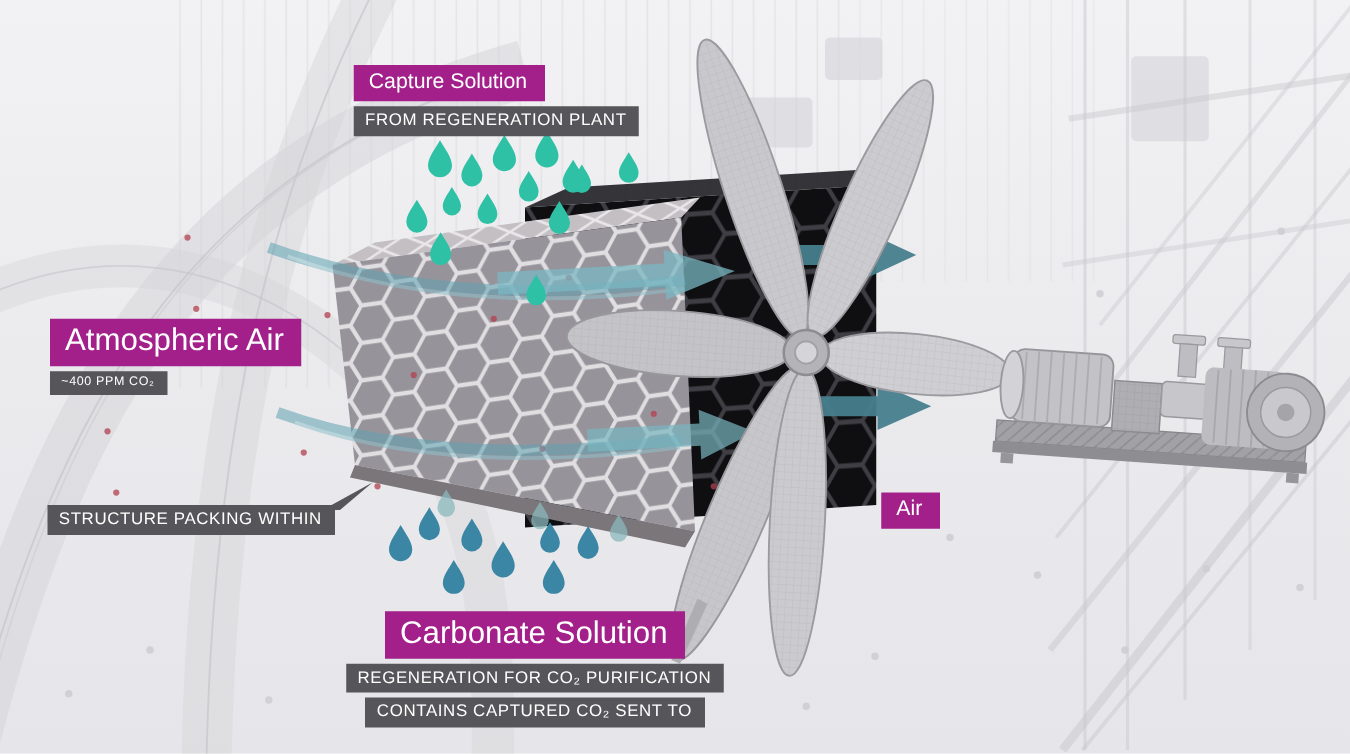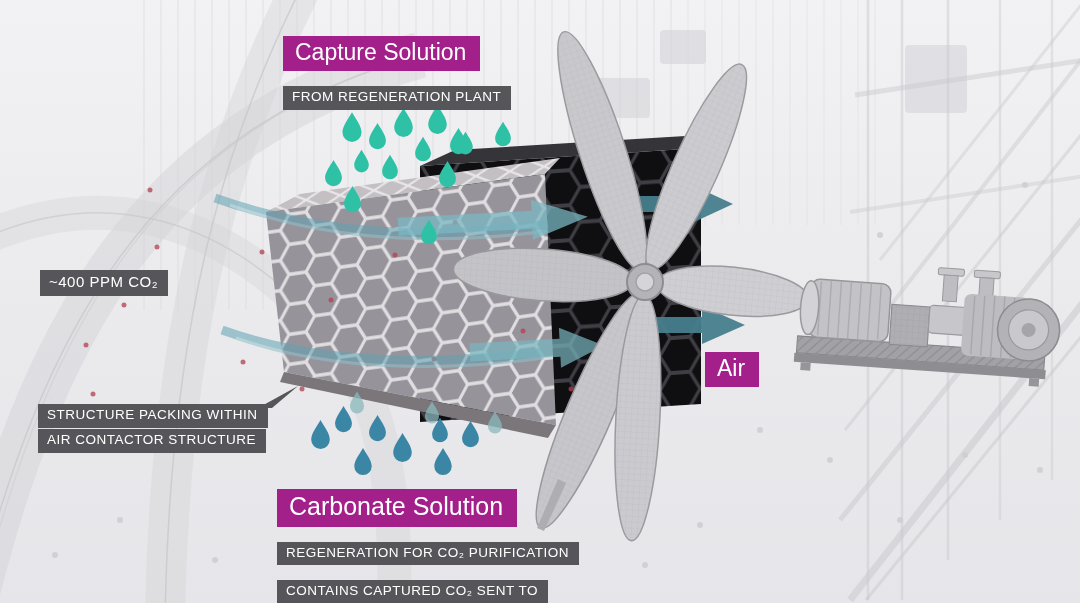--- a/index.html
+++ b/index.html
@@ -19,25 +19,25 @@
   }
   .stage svg.scene{position:absolute;left:0;top:0;}
   
   .callout{position:absolute;display:flex;flex-direction:column;align-items:flex-start;}
   .callout .title{
     background:var(--magenta);color:#fff;font-weight:500;
     padding:4px 14px 6px 12px;line-height:1.1;white-space:nowrap;
   }
   .callout .sub{
     background:var(--label-gray);color:#fff;white-space:nowrap;
-    letter-spacing:.5px;padding:3px 10px 4px 9px;line-height:1.25;margin-top:15px;
+    letter-spacing:.5px;padding:3px 10px 4px 9px;line-height:1.25;margin-top:4px;
   }
   .t-lg{font-size:25px;}
-  .t-md{font-size:23px;}
-  .s-md{font-size:15px;}
+  .t-md{font-size:17px;margin-top:16px;}
+  .s-md{font-size:10px;}
   .s-sm{font-size:13.5px;}
   .gray-only .sub{margin-top:0;margin-bottom:1px;}
 </style>
 </head>
 <body>
 
 <div class="stage">
 
   <svg class="scene" width="1080" height="603" viewBox="0 0 1080 603">
     <defs>
@@ -281,31 +281,31 @@
 
     <polygon points="558,479 566,483 544,531 537,528" fill="#AEAEB2"></polygon>
   </svg>
 
   <div class="callout" style="left:283px;top:36px;">
     <div class="title t-md">Capture Solution</div>
     <div class="sub s-sm">FROM REGENERATION PLANT</div>
   </div>
 
   <div class="callout" style="left:40px;top:255px;">
+    <div class="title t-lg">Atmospheric Air</div>
     <div class="sub s-md">~400 PPM CO₂</div>
   </div>
 
   <div class="callout gray-only" style="left:38px;top:404px;">
     <div class="sub s-sm">STRUCTURE PACKING WITHIN</div>
-    <div class="sub s-sm">AIR CONTACTOR STRUCTURE</div>
-  </div>
-
-  <div class="callout" style="left:705px;top:352px;">
+  </div>
+
+  <div class="callout" style="left:705px;top:378px;">
     <div class="title t-md">Air</div>
   </div>
 
-  <div class="callout" style="left:277px;top:489px;">
+  <div class="callout" style="left:277px;top:489px;align-items:center;">
     <div class="title t-lg">Carbonate Solution</div>
     <div class="sub s-sm">REGENERATION FOR CO₂ PURIFICATION</div>
     <div class="sub s-sm">CONTAINS CAPTURED CO₂ SENT TO</div>
   </div>
 
 </div>
 
 </body></html>

